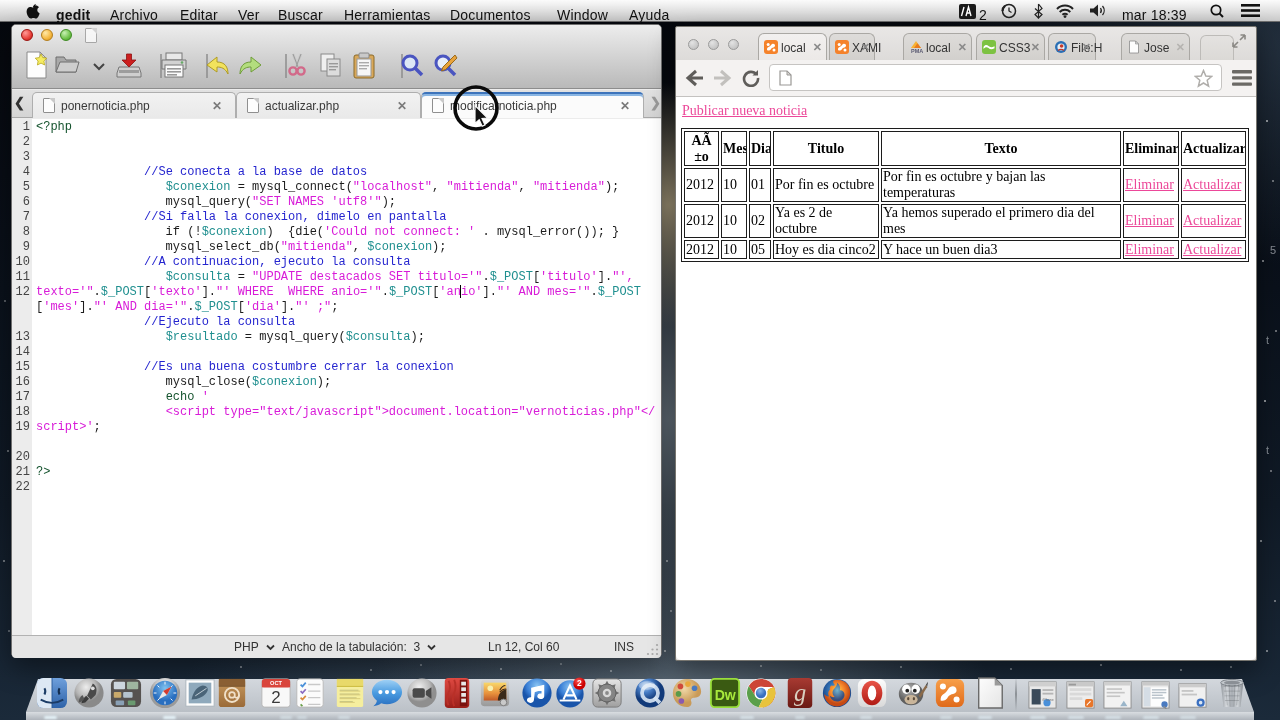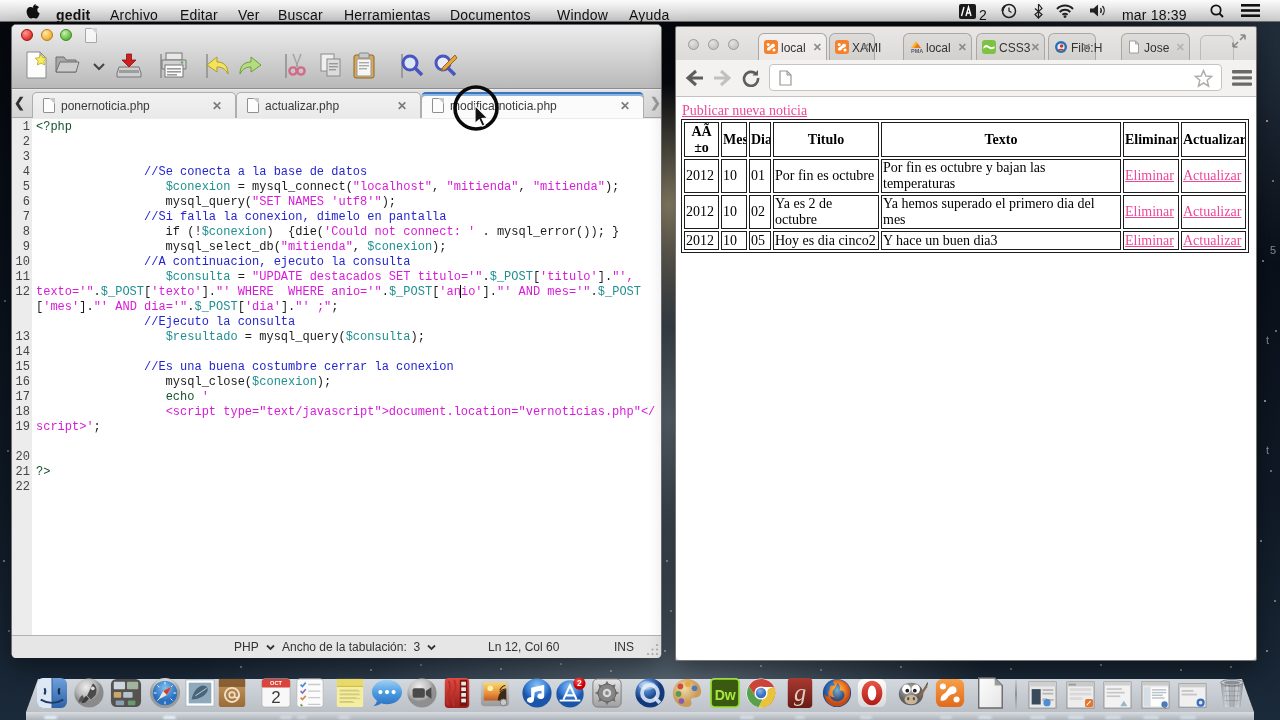--- a/index.html
+++ b/index.html
@@ -47,21 +47,21 @@
 #ctabs{left:0;top:0;width:580px;height:33px;border-radius:5px 5px 0 0;background:linear-gradient(#e9e7e6,#dddbd9)}
 .ctl{width:11px;height:11px;border-radius:50%;top:12px;background:radial-gradient(circle at 35% 30%,#e3e3e3,#b9b9b9);border:1px solid #9a9a9a}
 .ctab{top:6px;height:27px;border:1px solid #aaa8a4;border-bottom:none;border-radius:6px 6px 0 0;background:linear-gradient(#dedcda,#d2d0cd);font-size:12px;color:#333}
 .ctab .tx{position:absolute;left:22px;top:7px;white-space:nowrap;overflow:hidden;max-width:32px}
 .ctab .cx{position:absolute;right:4px;top:7px;color:#8a8a8a;font-size:11px;font-weight:700}
 .cticon{position:absolute;left:5px;top:6px;width:14px;height:14px}
 #cnav{left:0;top:33px;width:580px;height:37px;background:#f4f2f1;border-bottom:1px solid #c4c2c0}
 #curl{left:93px;top:4px;width:453px;height:27px;background:#fff;border:1px solid #c6c4c2;border-radius:4px;font-size:14px;color:#3b3b3b}
 #cpage{left:0;top:70px;width:580px;height:563px;background:#fff;border-radius:0 0 5px 5px;font-family:"Liberation Serif",serif;color:#000}
 #cpage a{color:#ec4899}
-#ptable{border-collapse:separate;border-spacing:2px;border:1px solid #1c1c1c;margin:0 0 0 5px;table-layout:fixed;width:568px}
+#ptable{border-collapse:separate;border-spacing:2px;border:1px solid #1c1c1c;margin:9px 0 0 5px;table-layout:fixed;width:568px}
 #ptable th,#ptable td{border:1px solid #1c1c1c;font-size:14px;line-height:16px;padding:0 1px;vertical-align:middle;overflow:hidden}
 #ptable th{text-align:center}
 
 #dockback{left:26px;top:679px;width:1228px;height:33px;background:linear-gradient(#dde1e6,#c2c7cd);clip-path:polygon(12px 0,1216px 0,1228px 100%,0 100%);opacity:.95}
 #dockfloor{left:26px;top:712px;width:1228px;height:8px;background:linear-gradient(#d9dde1,#aeb4bb)}
 .dicon{top:677px;width:32px;height:32px;margin-left:1px}
 .dwin{top:681px!important;width:31px!important;height:28px!important;margin-left:2px!important}
 .dsh{top:716px;height:3px;border-radius:2px;background:rgba(235,250,255,.9);filter:blur(.8px)}
 #cursorring{left:452px;top:84px;width:48px;height:48px}
 </style></head>

